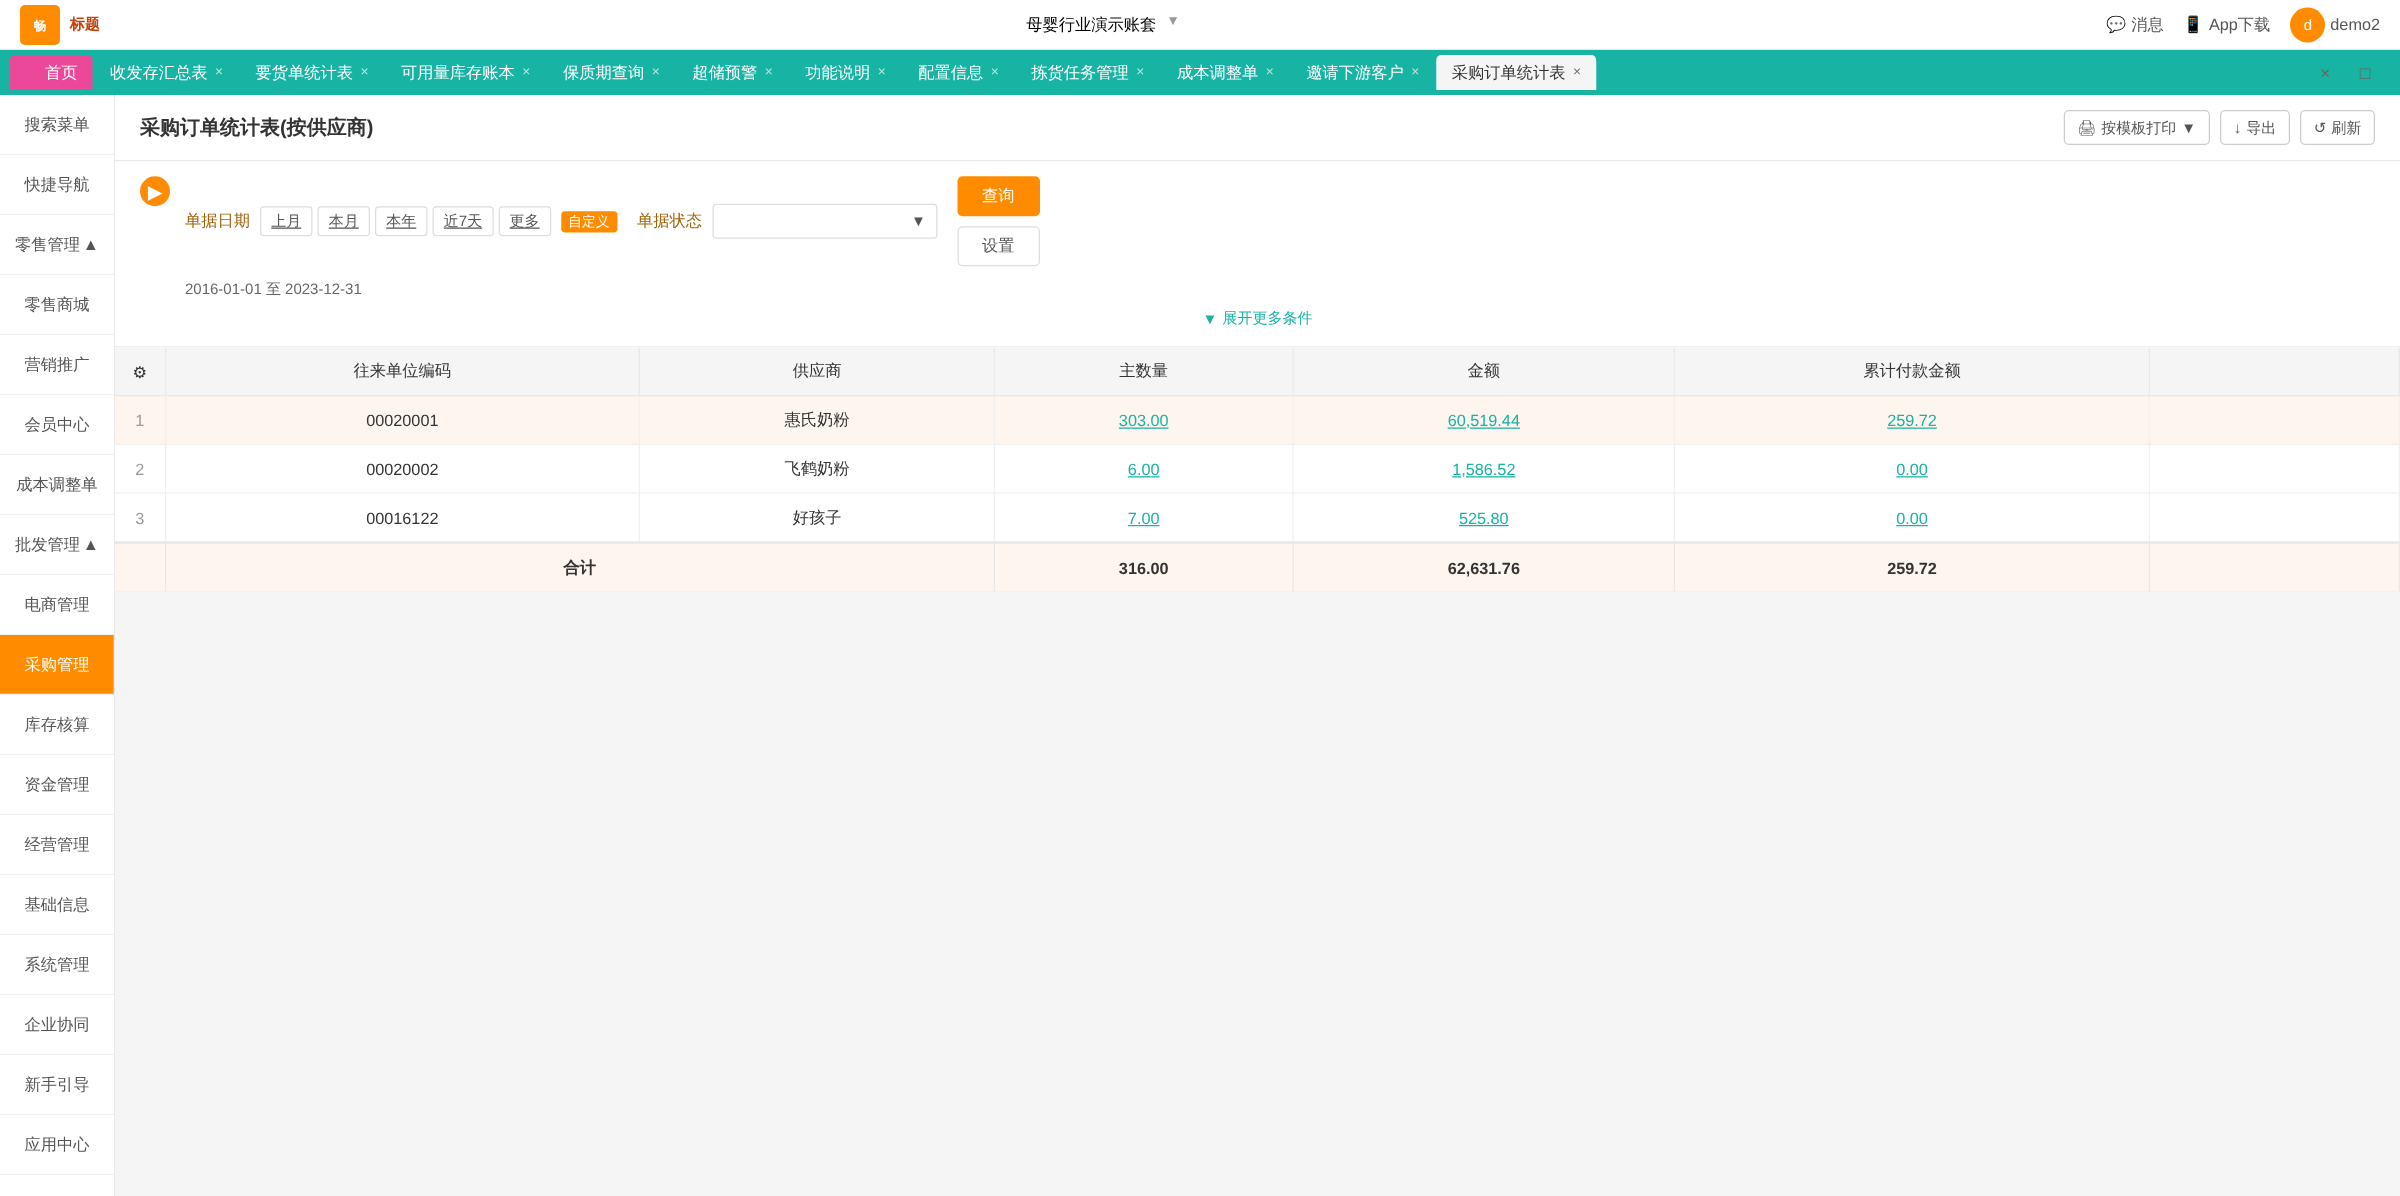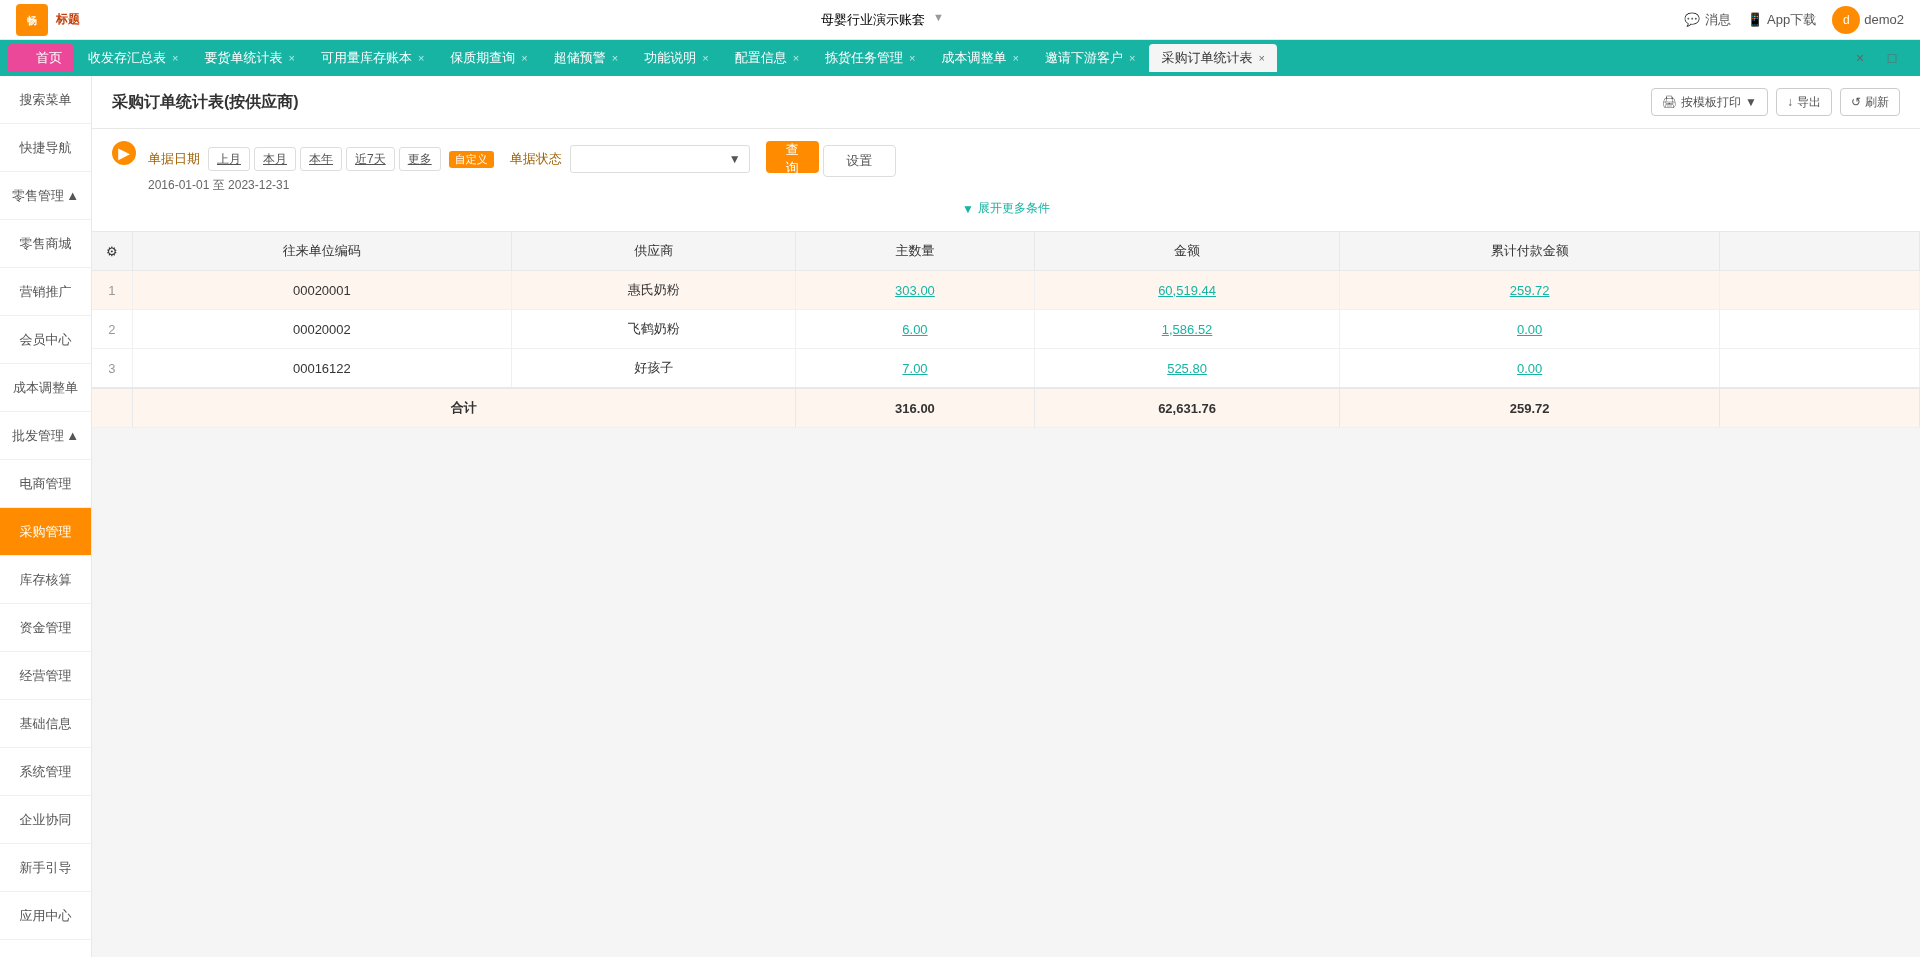--- a/index.html
+++ b/index.html
@@ -36,21 +36,21 @@
     .page-title { font-size: 16px; font-weight: bold; color: #333; }
     .header-actions { display: flex; align-items: center; gap: 8px; }
     .btn-template { height: 28px; padding: 0 10px; border: 1px solid #ccc; border-radius: 4px; background: #fff; cursor: pointer; font-size: 12px; display: flex; align-items: center; gap: 4px; color: #555; }
     .btn-export { height: 28px; padding: 0 10px; border: 1px solid #ccc; border-radius: 4px; background: #fff; cursor: pointer; font-size: 12px; display: flex; align-items: center; gap: 4px; color: #555; }
     .btn-refresh { height: 28px; padding: 0 10px; border: 1px solid #ccc; border-radius: 4px; background: #fff; cursor: pointer; font-size: 12px; display: flex; align-items: center; gap: 4px; color: #555; }
     .filter-row { display: flex; align-items: center; gap: 16px; flex-wrap: wrap; }
     .filter-item { display: flex; align-items: center; gap: 8px; }
     .filter-label { color: #a16207; font-size: 13px; white-space: nowrap; text-align: center; }
     .filter-date-btns { display: flex; gap: 4px; }
     .date-btn { height: 24px; padding: 0 8px; border: 1px solid #ddd; border-radius: 3px; background: #fff; cursor: pointer; font-size: 12px; color: #555; text-decoration: underline; }
-    .date-range { display: flex; align-items: center; gap: 4px; font-size: 12px; color: #666; margin-top: 0; }
+    .date-range { display: flex; align-items: center; gap: 4px; font-size: 12px; color: #666; margin-top: 10px; }
     .custom-badge { background: #ff8c00; color: #fff; font-size: 11px; padding: 1px 6px; border-radius: 3px; }
     .filter-select { height: 28px; border: 1px solid #ddd; border-radius: 3px; padding: 0 8px; font-size: 12px; color: #555; min-width: 120px; cursor: pointer; display: flex; align-items: center; justify-content: space-between; }
     .filter-input { height: 28px; border: 1px solid #ddd; border-radius: 3px; padding: 0 8px; font-size: 12px; color: #555; min-width: 200px; }
     .expand-more { display: flex; align-items: center; justify-content: center; padding: 6px; cursor: pointer; color: #17b3a3; font-size: 12px; gap: 4px; }
 
     
     .table-container { background: #fff; margin: 0 0; }
     .data-table { width: 100%; border-collapse: collapse; }
     .data-table th { background: #f5f5f5; padding: 10px 12px; text-align: center; font-size: 13px; font-weight: normal; color: #333; border-bottom: 1px solid #e8e8e8; border-right: 1px solid #e8e8e8; }
     .data-table td { padding: 10px 12px; text-align: center; font-size: 13px; color: #333; border-bottom: 1px solid #f0f0f0; border-right: 1px solid #f0f0f0; }
@@ -59,21 +59,21 @@
     .data-table .row-num { color: #999; }
     .gear-col { width: 40px; }
 
     
     .summary-row { background: #fff5ef; border-top: 2px solid #e8e8e8; }
     .summary-row td { padding: 10px 12px; font-size: 13px; font-weight: bold; color: #333; text-align: center; border-right: 1px solid #e8e8e8; }
 
     .btn-query { height: 32px; padding: 0 20px; background: #ff8c00; border: none; border-radius: 4px; cursor: pointer; font-size: 13px; color: #fff; }
     .btn-settings { height: 32px; padding: 0 16px; background: #fff; border: 1px solid #ddd; border-radius: 4px; cursor: pointer; font-size: 13px; color: #555; margin-top: 4px; width: 100%; }
 
-    .query-actions { display: flex; flex-direction: row; gap: 4px; align-items: flex-start; }
+    .query-actions { display: flex; flex-direction: column; gap: 4px; align-items: flex-start; }
 
     .chevron-icon { font-size: 11px; color: #999; }
     .expand-btn { width: 24px; height: 24px; background: #ff8c00; border-radius: 50%; display: flex; align-items: center; justify-content: center; color: white; cursor: pointer; font-size: 14px; font-weight: bold; flex-shrink: 0; }
 
     .filter-section { background: #fff; padding: 12px 20px 8px; border-bottom: 1px solid #e8e8e8; }
     .filter-row-main { display: flex; align-items: flex-start; gap: 0; }
     .win-btn { width: 24px; height: 24px; border: none; background: none; cursor: pointer; font-size: 14px; display: flex; align-items: center; justify-content: center; color: #666; }
 
     .tab-nav-end { display: flex; align-items: center; margin-left: auto; gap: 8px; padding-right: 8px; }
   </style>

